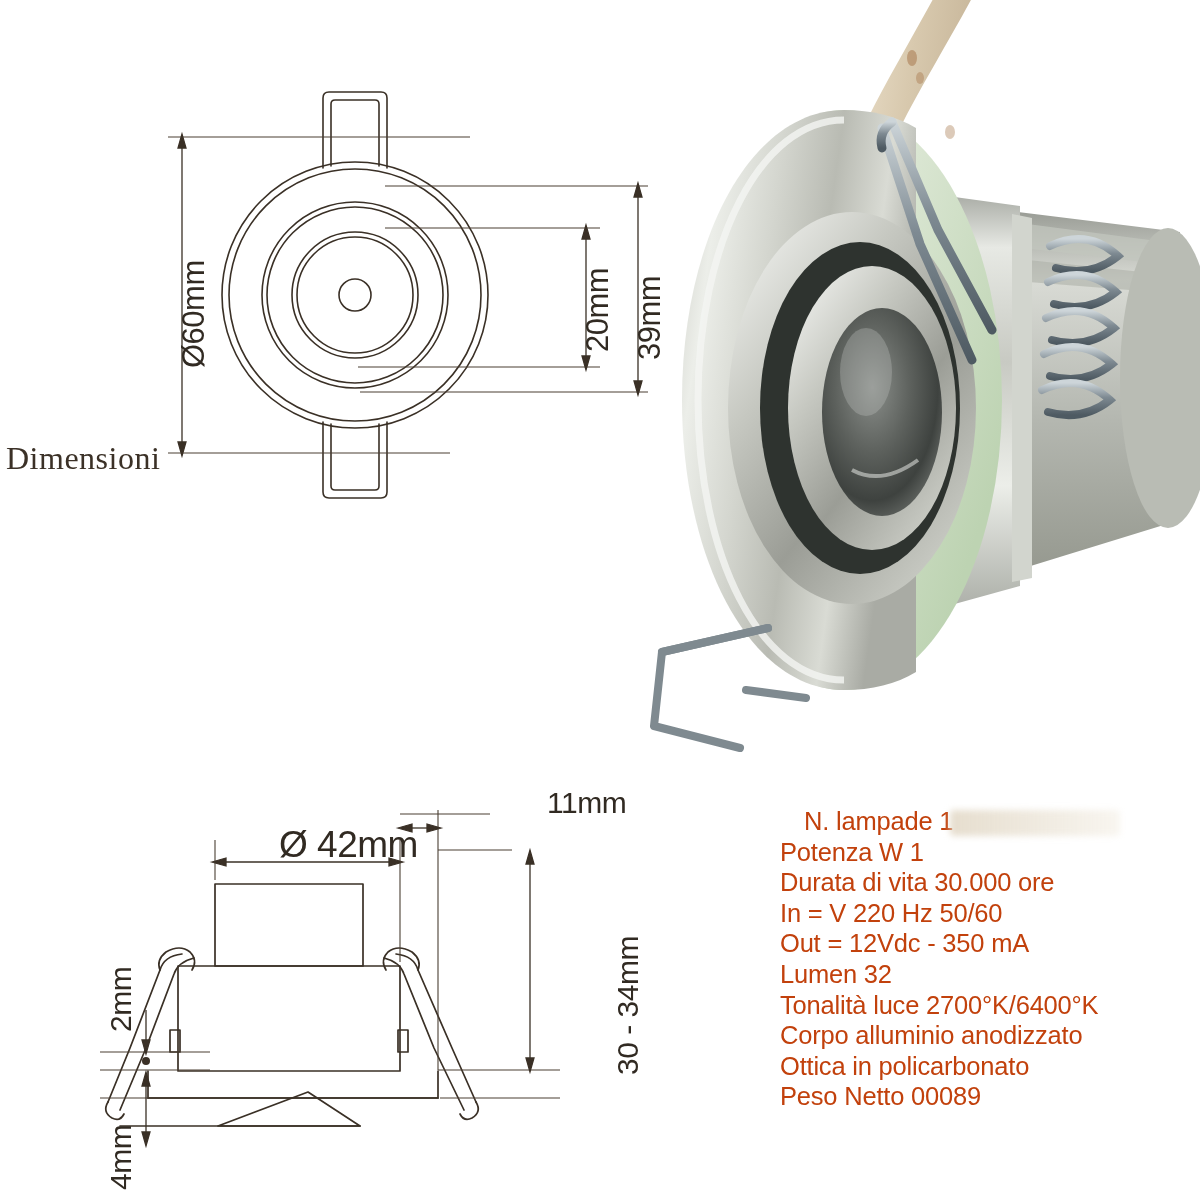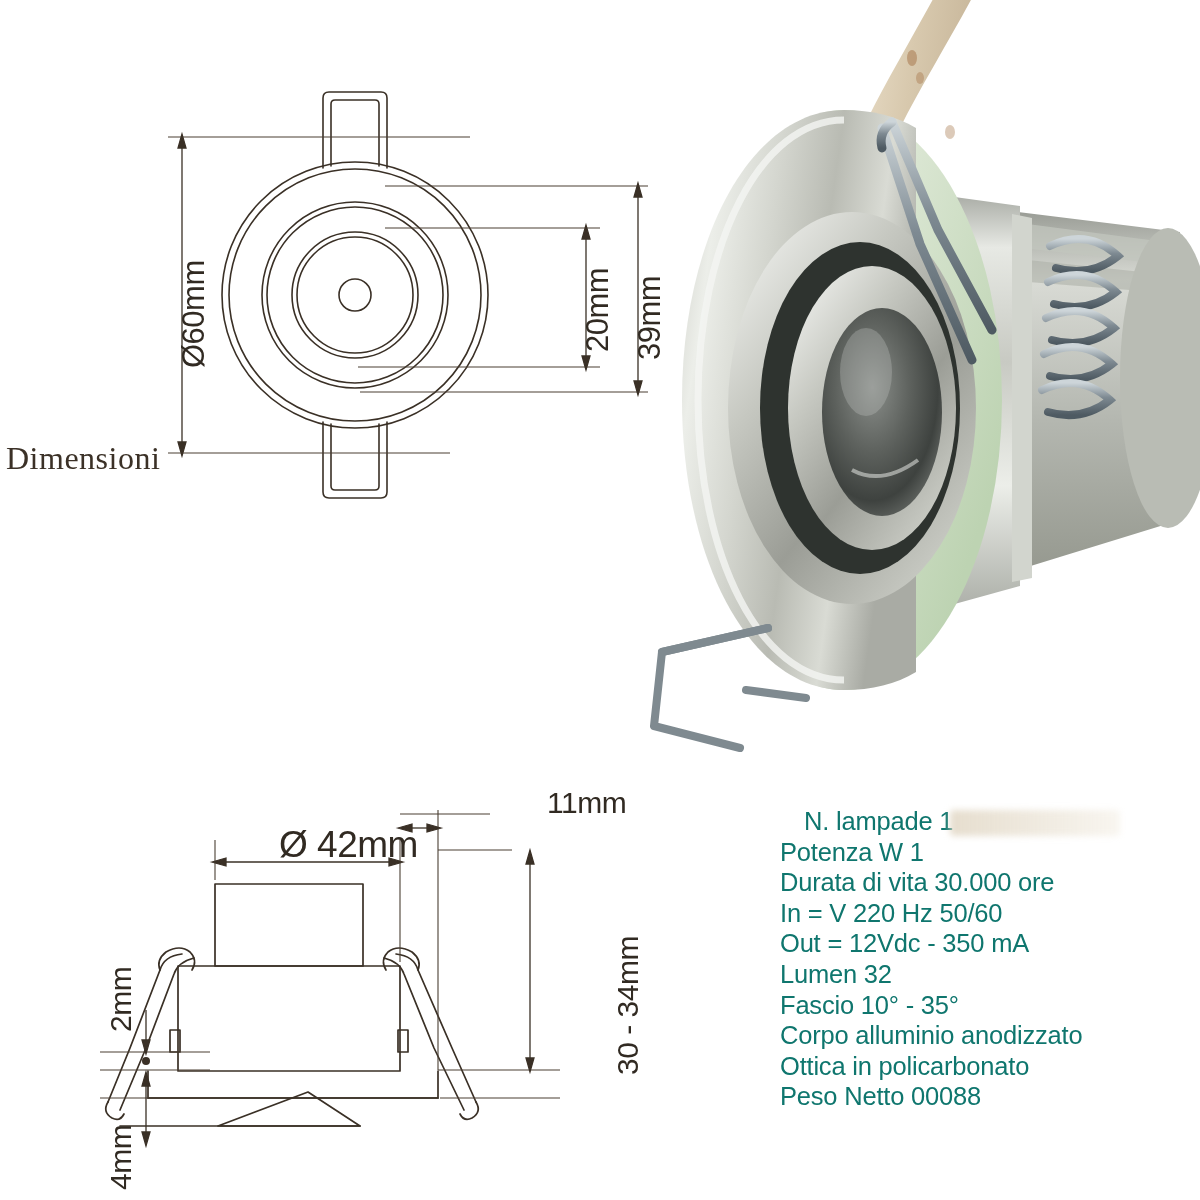--- a/index.html
+++ b/index.html
@@ -49,21 +49,21 @@
     height: 800px;
     overflow: hidden;
   }
 
   
   #spec-list {
     position: absolute;
     left: 780px;
     top: 806px;
     width: 420px;
-    color: #0f766e;
+    color: #c2410c;
     font-family: "Liberation Sans", sans-serif;
     font-size: 25.5px;
     line-height: 30.6px;
     letter-spacing: -0.2px;
   }
   #spec-list .spec-line { white-space: nowrap; display: block; }
   #spec-list .spec-line.indent { padding-left: 24px; }
   .smudge {
     position: absolute;
     left: 170px;
@@ -323,19 +323,19 @@
   </div>
 
   <div id="spec-list">
     <div class="smudge"></div>
     <span class="spec-line indent">N. lampade 1</span>
     <span class="spec-line">Potenza  W 1</span>
     <span class="spec-line">Durata di vita 30.000 ore</span>
     <span class="spec-line">In = V 220  Hz 50/60</span>
     <span class="spec-line">Out = 12Vdc - 350 mA</span>
     <span class="spec-line">Lumen 32</span>
-    <span class="spec-line">Fascio 10° - 35°</span>
+    <span class="spec-line">Tonalità luce 2700°K/6400°K</span>
     <span class="spec-line">Corpo alluminio anodizzato</span>
     <span class="spec-line">Ottica in policarbonato</span>
-    <span class="spec-line">Peso Netto   00088</span>
+    <span class="spec-line">Peso Netto   00089</span>
   </div>
 
 </div>
 
 </body></html>

